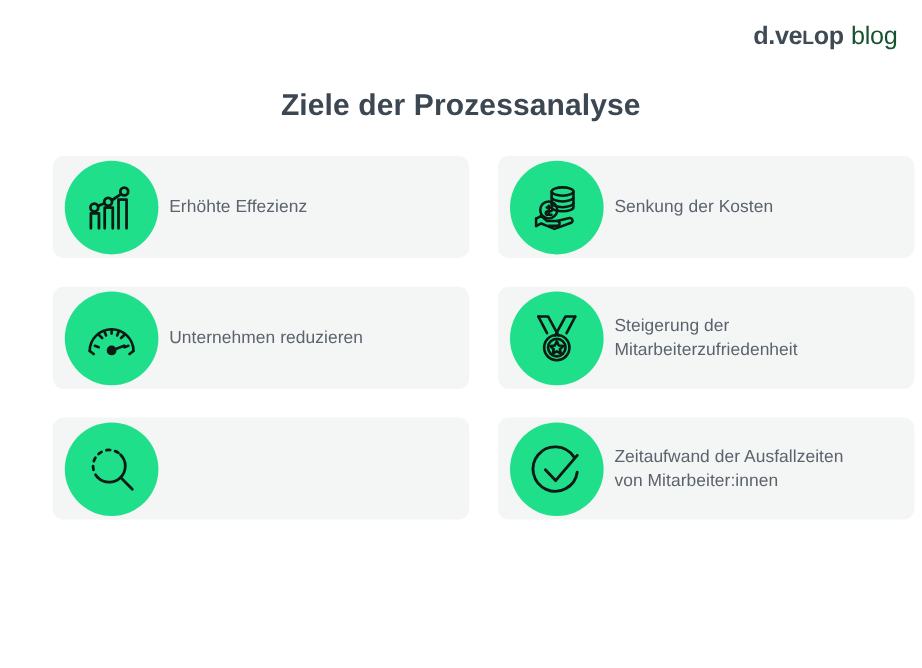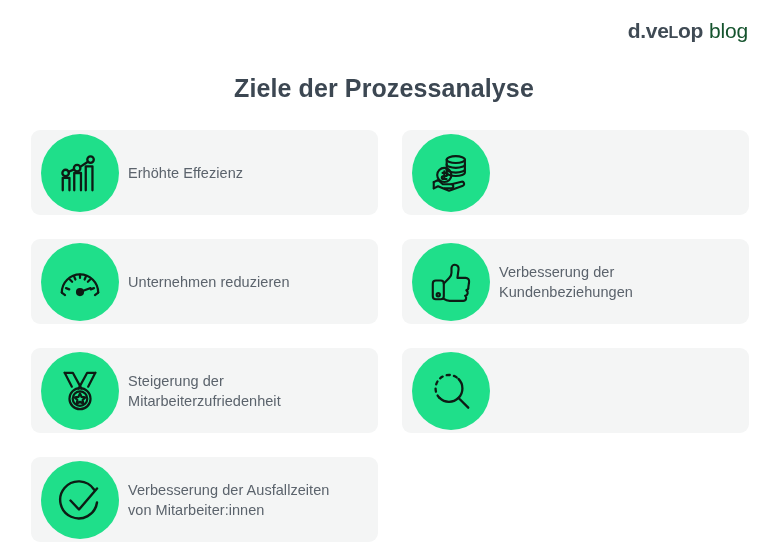--- a/index.html
+++ b/index.html
@@ -58,21 +58,21 @@
     font-weight: 700;
     color: #3c4752;
     letter-spacing: 0.1px;
     margin-top: 12px;
   }
 
   
   .grid {
     position: absolute;
     top: 130px;
-    left: 31px;
+    left: 44px;
     width: 712px;
     display: grid;
     grid-template-columns: 347px 347px;
     column-gap: 18px;
     row-gap: 22px;
     gap: 24px;
   }
 
   .card {
     position: relative;
@@ -149,54 +149,41 @@
             <path d="M19.5 15c0 2 4.3 3.6 9.5 3.6s9.5-1.6 9.5-3.6"></path>
             <path d="M19.5 20c0 2 4.3 3.6 9.5 3.6s9.5-1.6 9.5-3.6"></path>
             <circle cx="17" cy="26" r="7.4"></circle>
             <path d="M17 22.3v7.6M15.2 23.9h3.2a1.6 1.6 0 010 3.2h-2.4a1.6 1.6 0 000 3.2h3.4"></path>
             <path d="M6 33.5l4.5-2.2 5 4.4h8.8a2.1 2.1 0 010 4.2H17"></path>
             <path d="M24.3 35.7l10.8-2.6a2.2 2.2 0 011.4 4.1L22 42.5l-6.5-2.6-5-2.1-4.5 2.2"></path>
             <path d="M6 33.5v6.5"></path>
           </svg>
         </span>
       </div>
+      <div class="card-label">Senkung der Kosten</div>
     </div>
 
     <div class="card">
       <div class="badge">
         <span>
           <svg width="46" height="46" viewBox="0 0 48 48" fill="none" stroke="#0d1b14" stroke-width="2.3" stroke-linecap="round" stroke-linejoin="round">
             <path d="M5 35a19 19 0 1138 0"></path>
             <path d="M5 35l3.4 2.6M43 35l-3.4 2.6"></path>
             <path d="M24 16.2v3.6"></path>
             <path d="M13.2 21.2l2.6 2.5M34.8 21.2l-2.6 2.5"></path>
             <path d="M9.4 30.4l3.4 1.3M38.6 30.4l-3.4 1.3"></path>
             <path d="M17.8 18.1l1.4 3.3M30.2 18.1l-1.4 3.3"></path>
             <path d="M24 34.5l11-4.2"></path>
             <circle cx="24" cy="34.5" r="3.1" fill="#0d1b14"></circle>
           </svg>
         </span>
       </div>
       <div class="card-label">Unternehmen reduzieren</div>
     </div>
 
-    <div class="card">
-      <div class="badge">
-        <span>
-          <svg width="46" height="46" viewBox="0 0 48 48" fill="none" stroke="#0d1b14" stroke-width="2.2" stroke-linecap="round" stroke-linejoin="round">
-            <rect x="5" y="22.5" width="11.5" height="19.5" rx="3.2"></rect>
-            <circle cx="10.7" cy="37.3" r="1.7"></circle>
-            <path d="M16.5 25.5l5.6-5.6c1.5-1.5 2.4-3.5 2.4-5.6V9.4c0-1.9 1.6-3.4 3.5-3.4 2.4 0 4.2 2.1 3.9 4.5l-1.2 9.2h8.6c2.2 0 3.9 1.9 3.6 4.1l-.2 1.3"></path>
-            <path d="M42.7 25.1l-.6 4.2M42.1 29.3c.2 1.5-.7 2.9-2.1 3.4 1.1.7 1.7 2 1.4 3.3-.3 1.3-1.4 2.2-2.7 2.3 1 .8 1.4 2.1 1 3.3-.4 1.3-1.6 2.1-3 2.1H22.6c-2.2 0-4.3-.7-6.1-2"></path>
-          </svg>
-        </span>
-      </div>
-      <div class="card-label">Verbesserung der
-Kundenbeziehungen</div>
-    </div>
 
     <div class="card">
       <div class="badge">
         <span>
           <svg width="46" height="46" viewBox="0 0 48 48" fill="none" stroke="#0d1b14" stroke-width="2.3" stroke-linecap="round" stroke-linejoin="round">
             <path d="M8 5h8.5l9 16.5"></path>
             <path d="M40 5h-8.5l-9 16.5"></path>
             <path d="M8 5l7.5 14.5M40 5l-7.5 14.5"></path>
             <circle cx="24" cy="32" r="11"></circle>
             <circle cx="24" cy="32" r="7.6"></circle>
@@ -223,18 +210,18 @@
 
     <div class="card">
       <div class="badge">
         <span>
           <svg width="48" height="48" viewBox="0 0 48 48" fill="none" stroke="#0d1b14" stroke-width="2.4" stroke-linecap="round" stroke-linejoin="round">
             <path d="M38 13.5A18.5 18.5 0 1041 26.5"></path>
             <path d="M14.5 24.5l8.5 9L41 12.5"></path>
           </svg>
         </span>
       </div>
-      <div class="card-label">Verbesserung der Ausfallzeiten
+      <div class="card-label">Zeitaufwand der Ausfallzeiten
 von Mitarbeiter:innen</div>
     </div>
 
   </div>
 </div>
 
 </body></html>

